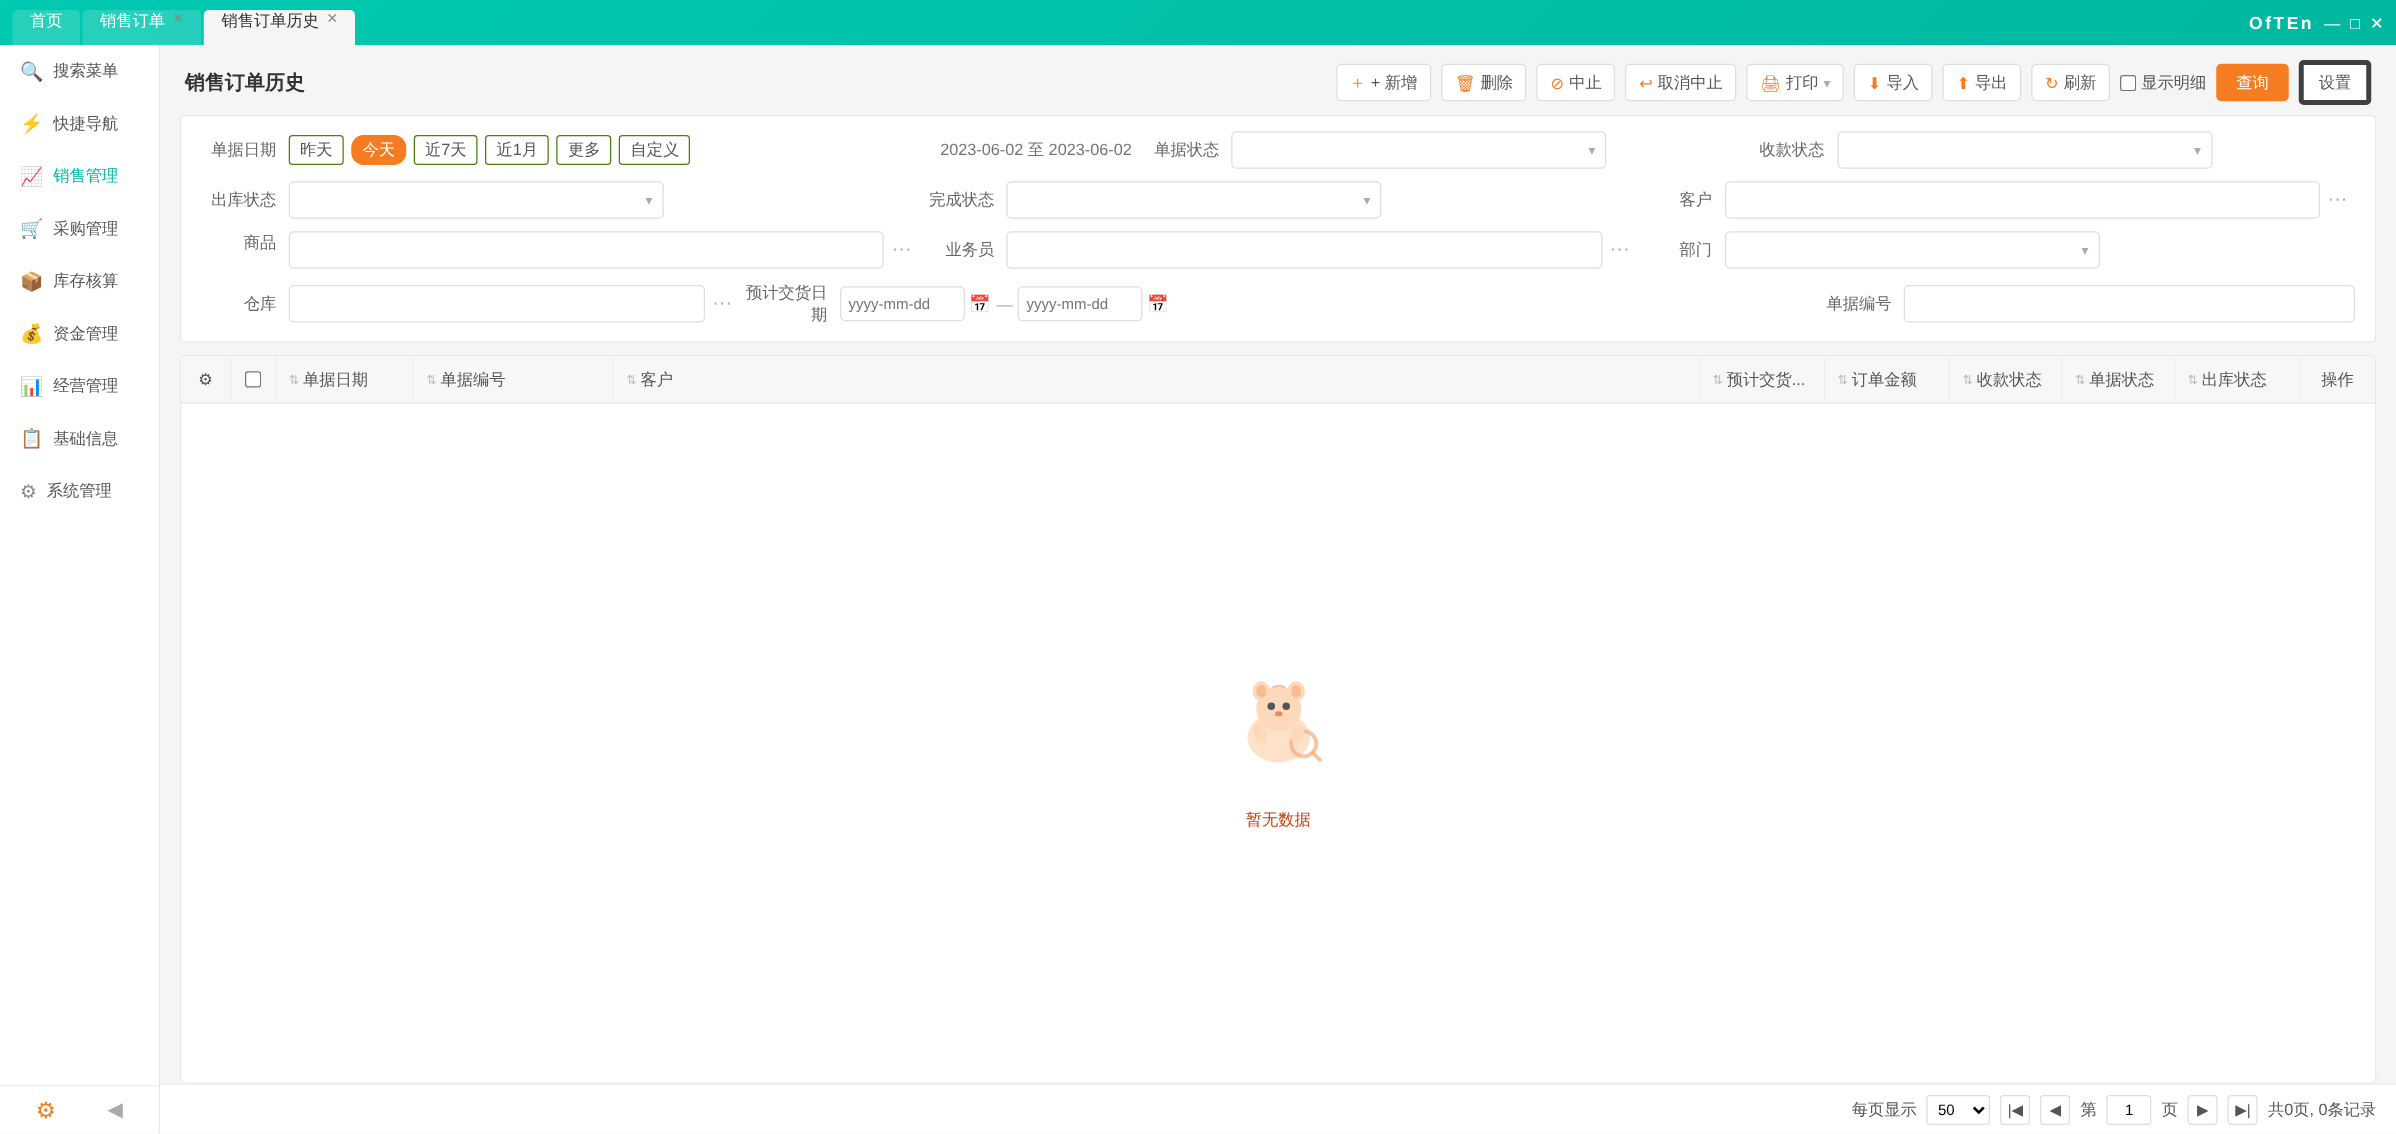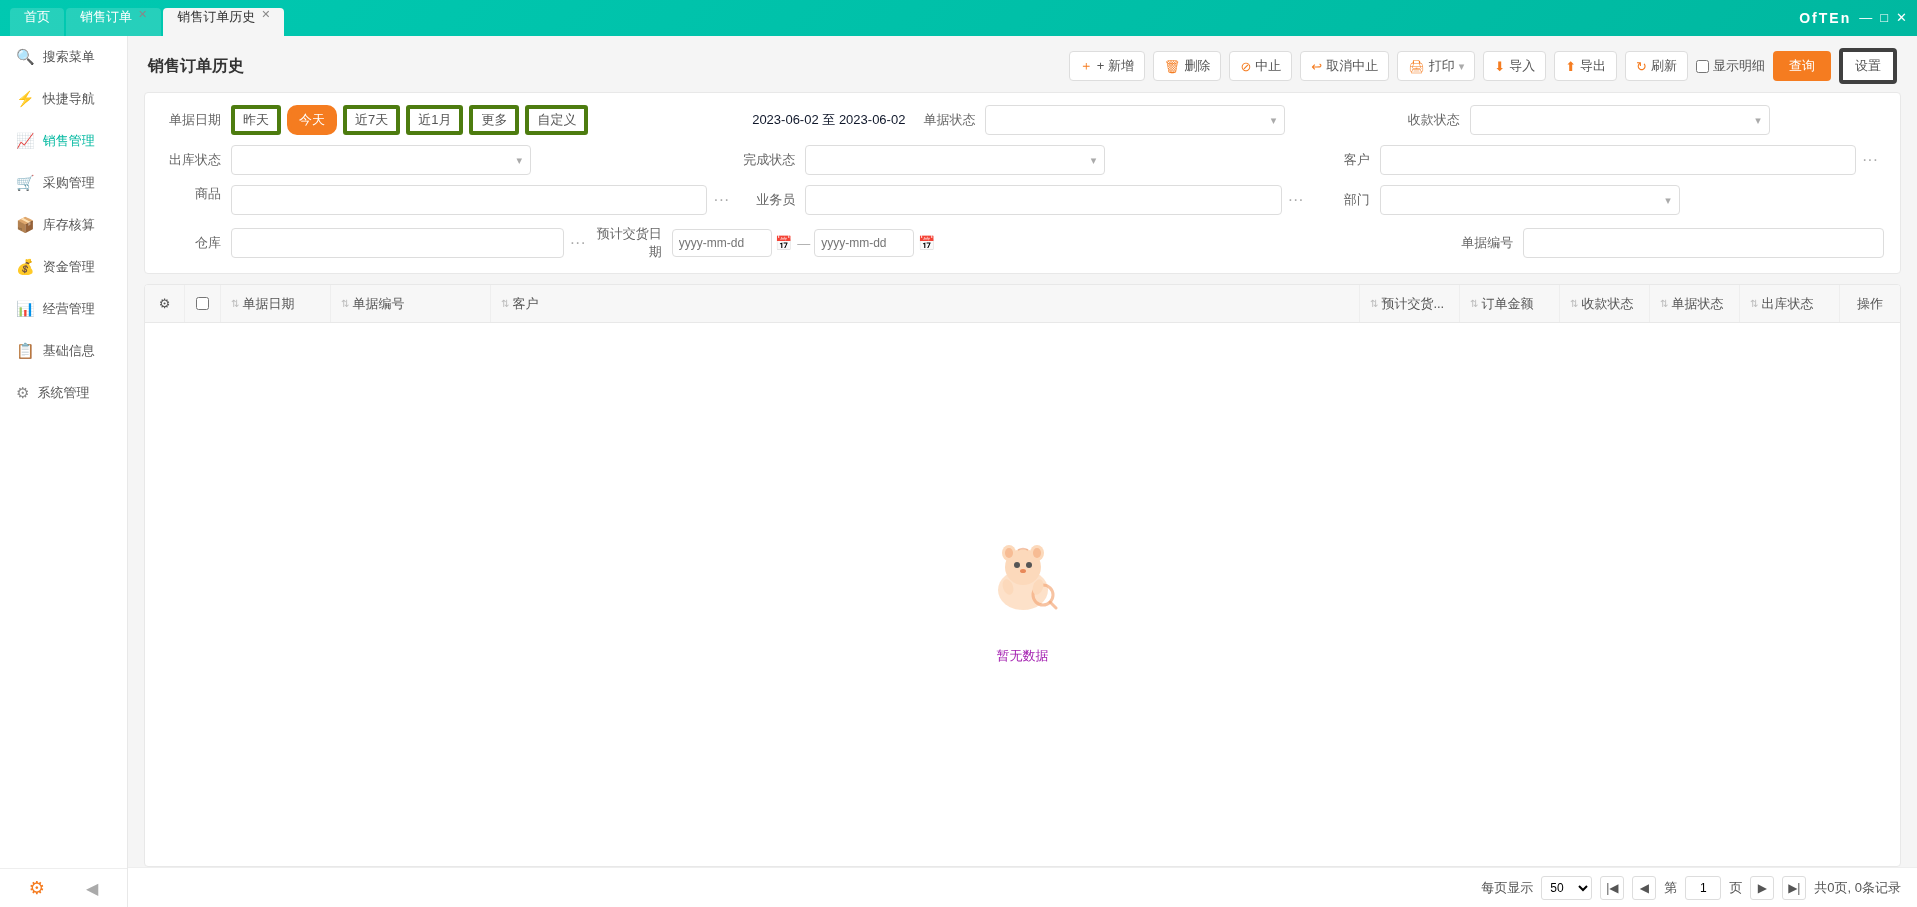--- a/index.html
+++ b/index.html
@@ -24,21 +24,21 @@
       gap: 6px;
       cursor: pointer;
       color: #fff;
       font-size: 13px;
       border-radius: 4px 4px 0 0;
       background: rgba(255,255,255,0.15);
       margin-right: 2px;
     }
     .top-tab.active { background: #f5f5f5; color: #333; }
     .top-tab .close-x { font-size: 11px; color: #888; cursor: pointer; }
-    .top-bar-right { display: flex; align-items: flex-start; gap: 8px; color: #fff; font-size: 12px; }
+    .top-bar-right { display: flex; align-items: flex-end; gap: 8px; color: #fff; font-size: 12px; }
     .top-bar-brand { color: #fff; font-weight: bold; font-size: 14px; letter-spacing: 2px; }
 
     
     .layout { display: flex; flex: 1; overflow: hidden; }
 
     
     .sidebar {
       width: 128px;
       background: #fff;
       border-right: 1px solid #e8e8e8;
@@ -92,21 +92,21 @@
       margin: 0 16px 10px;
       border-radius: 4px;
       padding: 12px 16px;
       border: 1px solid #e8e8e8;
     }
     .filter-row { display: flex; align-items: center; gap: 0; margin-bottom: 10px; }
     .filter-row:last-child { margin-bottom: 0; }
     .filter-label { color: #666; font-size: 13px; width: 70px; text-align: right; flex-shrink: 0; padding-right: 10px; }
     .filter-date-area { display: flex; align-items: center; gap: 6px; flex: 0 0 auto; }
     .date-btn {
-      padding: 2px 8px; border-radius: 3px; border: 4px solid #4d7c0f;
+      padding: 2px 8px; border-radius: 3px; border: 1px solid #4d7c0f;
       background: #fff; cursor: pointer; font-size: 12px; color: #555;
     }
     .date-btn.active { background: #f57c20; color: #fff; border-color: #f57c20; border-radius: 10px; }
     .filter-select {
       flex: 1; border: 1px solid #ddd; border-radius: 4px; padding: 4px 8px;
       background: #fff; color: #555; font-size: 13px; display: flex; align-items: center; justify-content: space-between;
       cursor: pointer; height: 30px; min-width: 180px; max-width: 300px;
     }
     .filter-input {
       flex: 1; border: 1px solid #ddd; border-radius: 4px; padding: 4px 8px;
@@ -176,21 +176,21 @@
       flex-direction: column;
       align-items: center;
       justify-content: center;
       color: #bbb;
     }
     .empty-icon {
       width: 100px;
       height: 100px;
       margin-bottom: 12px;
     }
-    .empty-text { font-size: 13px; color: #a21caf; margin-top: 10px; }
+    .empty-text { font-size: 13px; color: #c2410c; margin-top: 10px; }
 
     
     .table-footer {
       height: 40px;
       border-top: 1px solid #eee;
       display: flex;
       align-items: center;
       justify-content: flex-end;
       padding: 0 16px;
       gap: 8px;
@@ -354,21 +354,21 @@
               <span>近1月</span>
             </button>
             <button class="date-btn">
               <span>更多</span>
             </button>
             <button class="date-btn">
               <span>自定义</span>
             </button>
           </div>
         </div>
-        <div style="flex:0 0 auto; font-size:12px; color:#0f172a; padding: 0 10px;">
+        <div style="flex:0 0 auto; font-size:12px; color:#737373; padding: 0 10px;">
           <span>2023-06-02 至 2023-06-02</span>
         </div>
 
         <div style="display:flex;align-items:center;flex:1;">
           <span class="filter-label">单据状态</span>
           <div class="filter-select">
             <span></span>
             <span class="chevron">▾</span>
           </div>
         </div>

